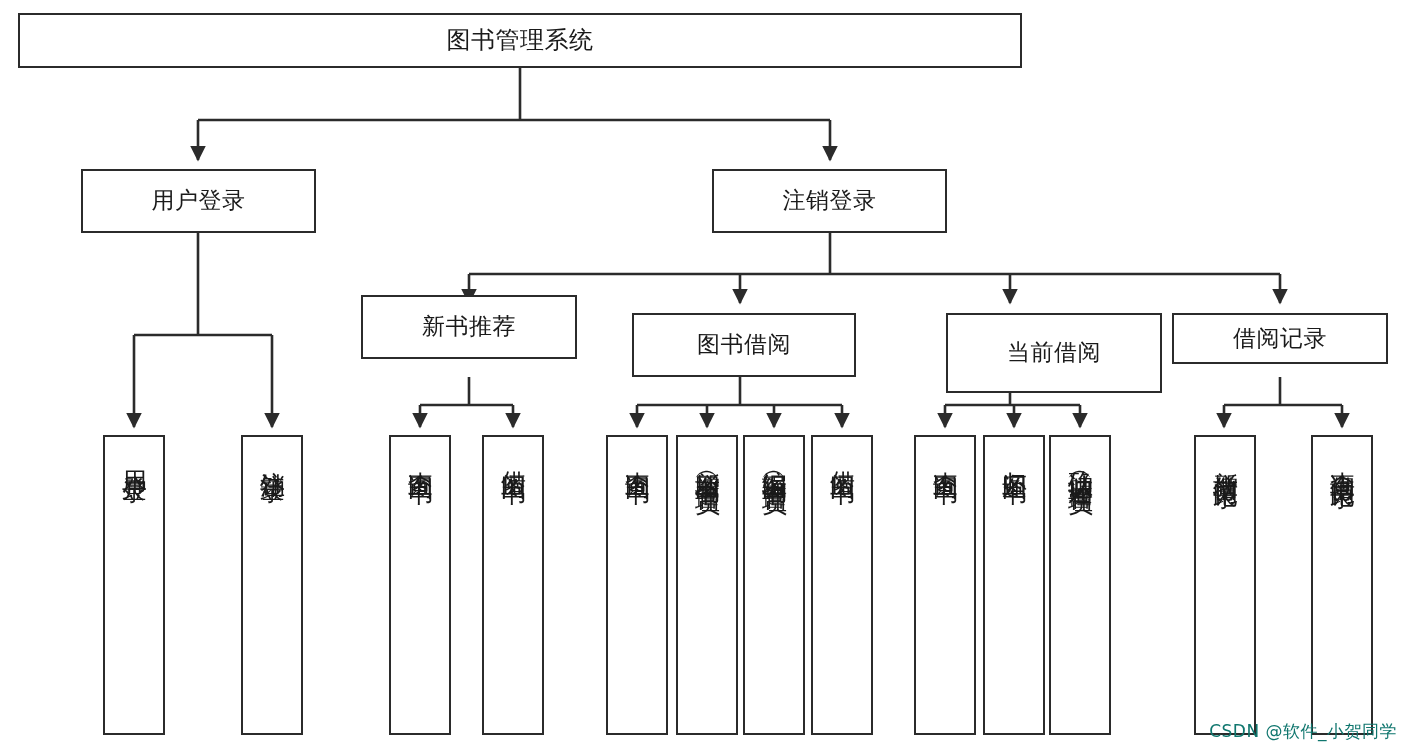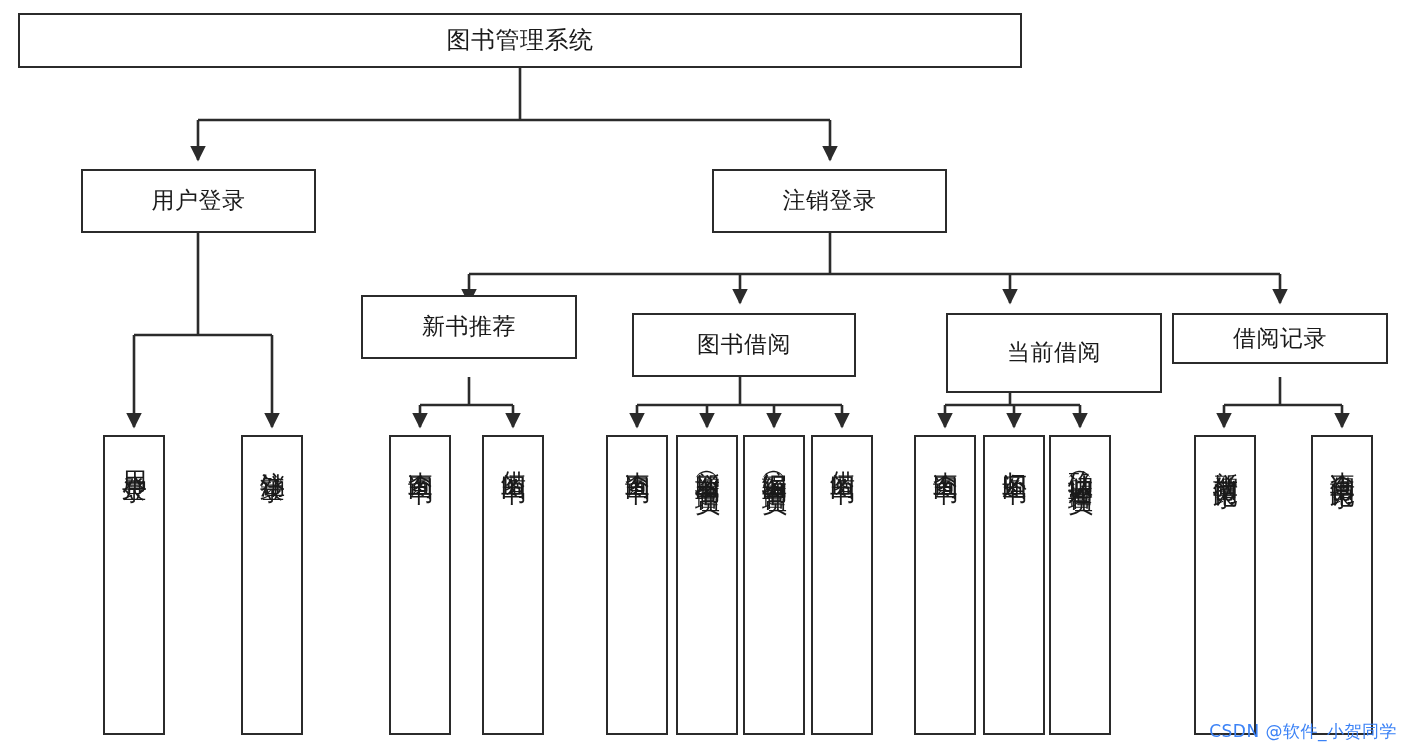--- a/index.html
+++ b/index.html
@@ -59,21 +59,21 @@
     text-orientation: upright;
     font-size: 25px;
     line-height: 1.12;
     letter-spacing: 3px;
   }
   #watermark {
     position: absolute;
     right: 8px;
     bottom: 4px;
     font-size: 17px;
-    color: #3b82f6;
+    color: #0f766e;
     letter-spacing: 0.5px;
     white-space: nowrap;
   }
 </style>
 </head>
 <body>
 
 <div id="diagram-root">
 
   <svg id="edge-layer" viewBox="0 0 1405 747" xmlns="http://www.w3.org/2000/svg">

